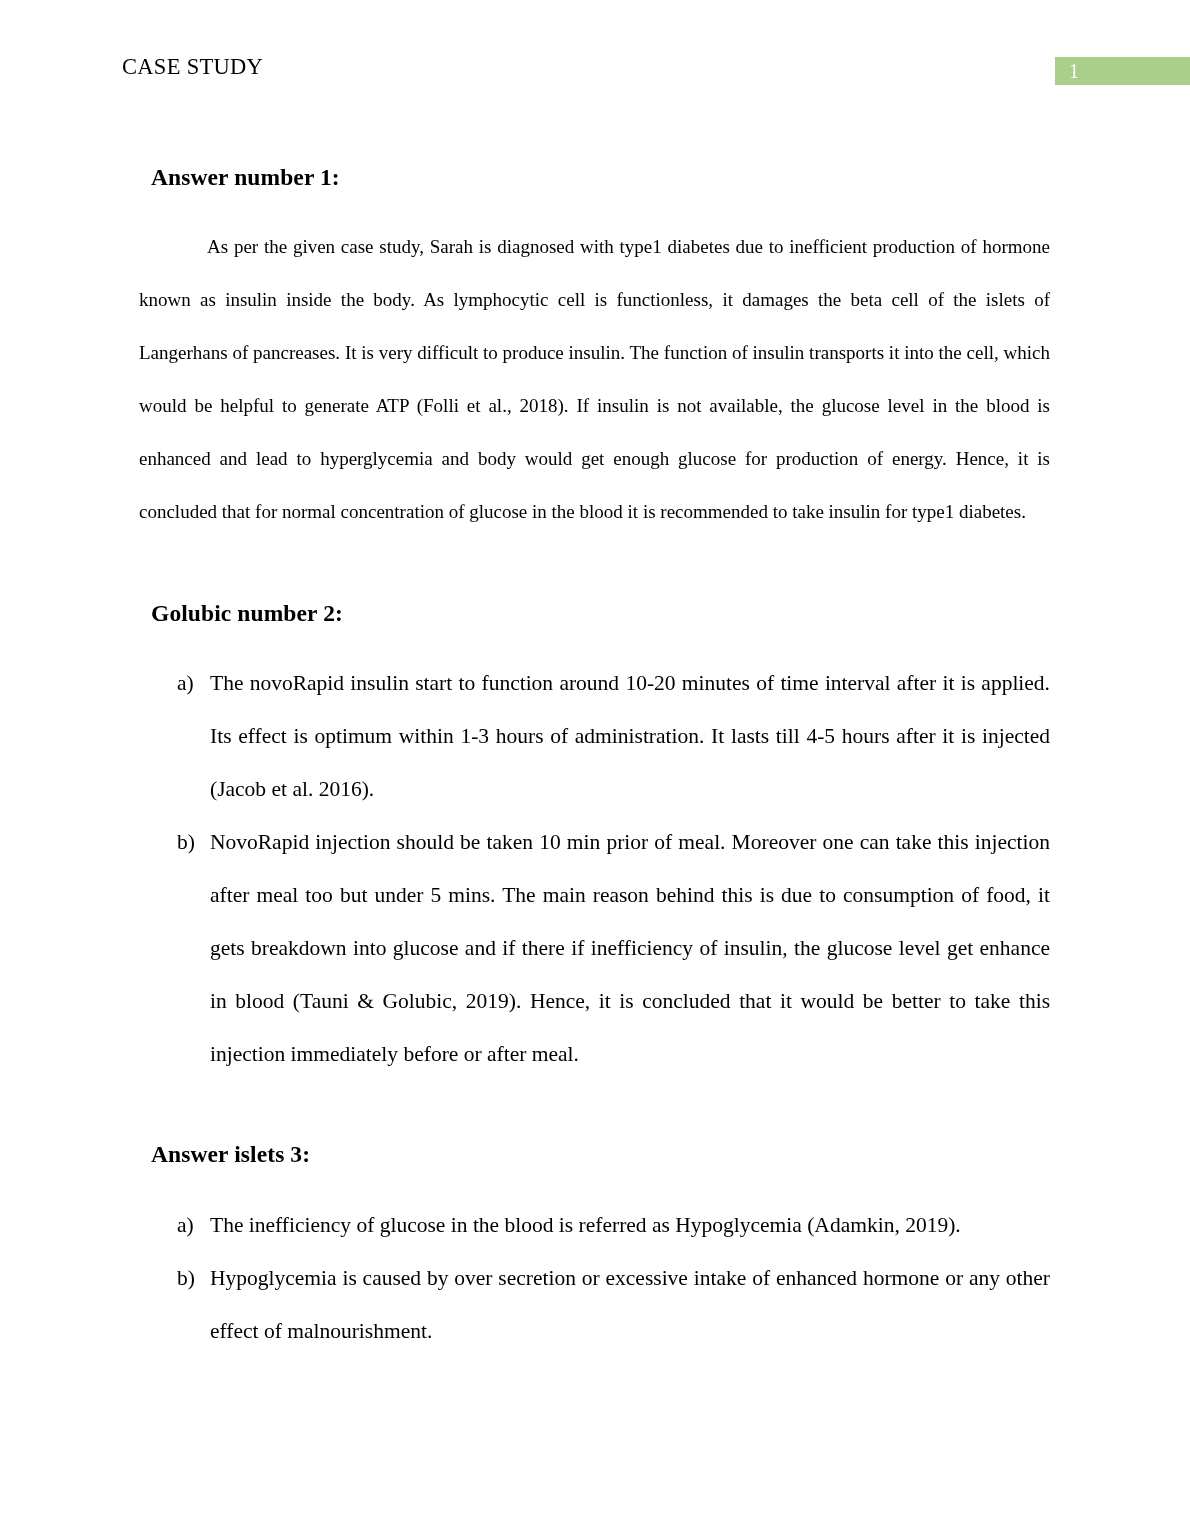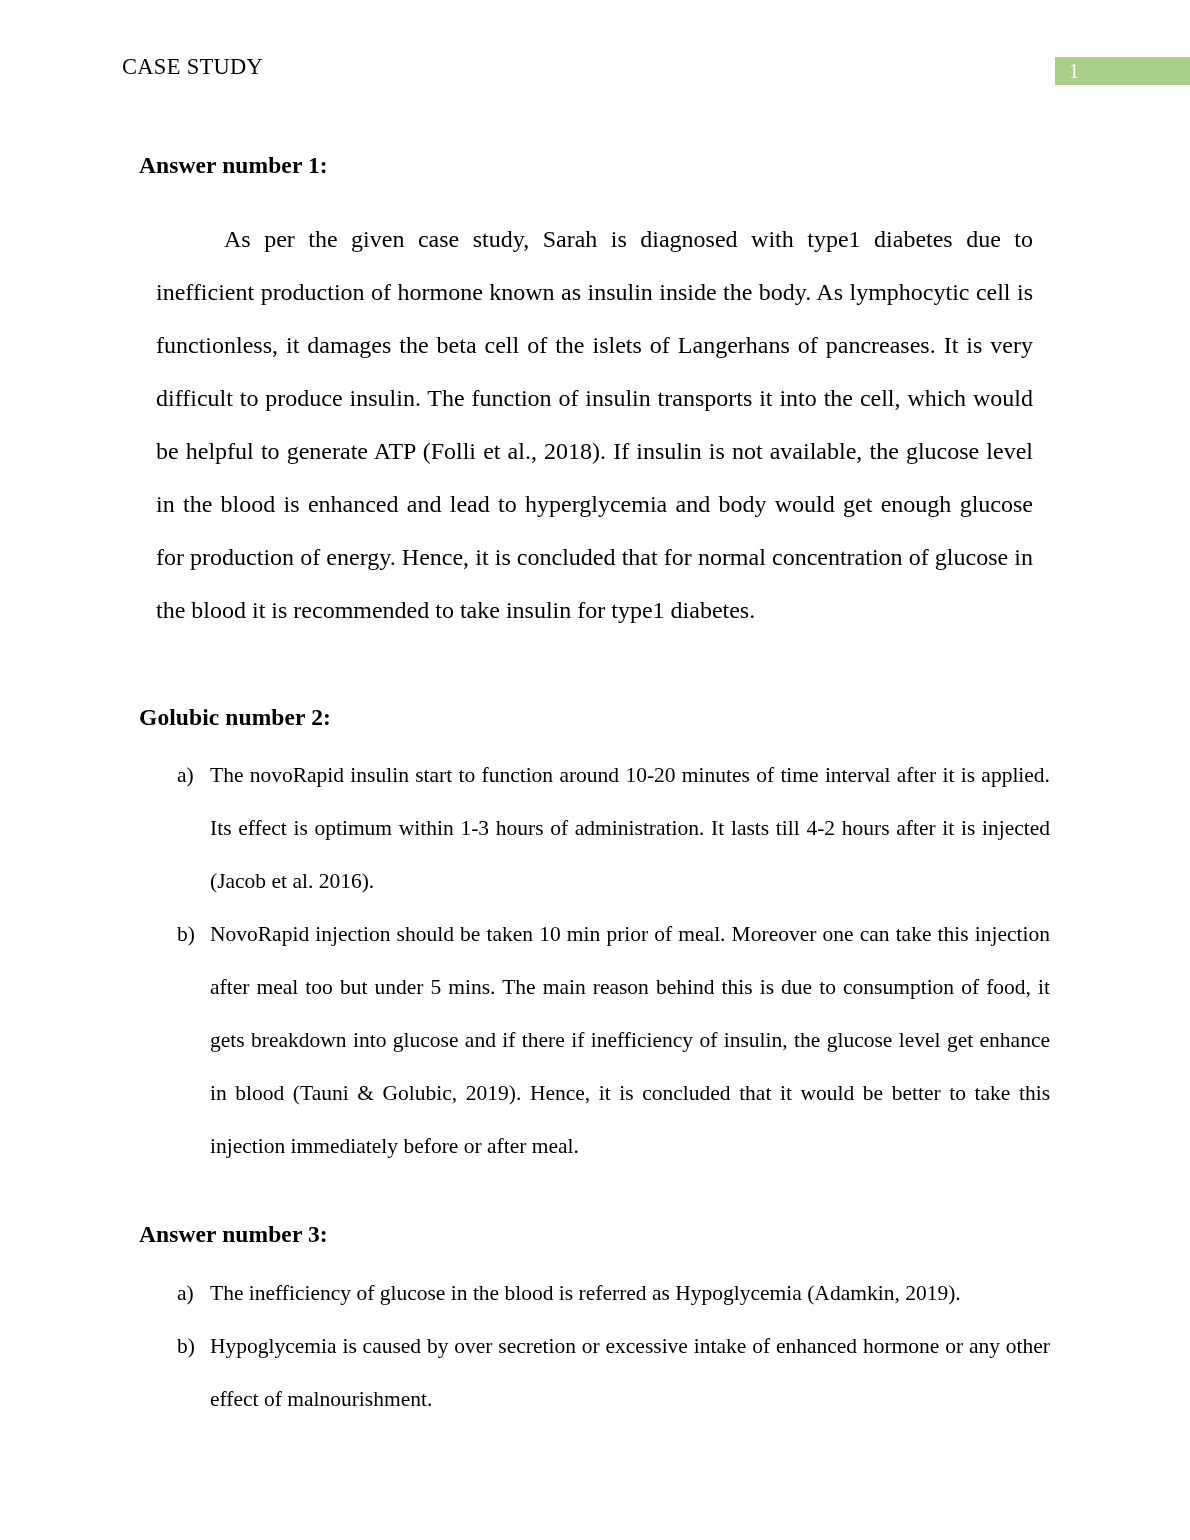--- a/index.html
+++ b/index.html
@@ -62,32 +62,32 @@
   .content {
     position: absolute;
     left: 139px;
     top: 150px;
     width: 911px;
   }
 
   h2.answer-heading {
     font-size: 23.5px;
     font-weight: bold;
-    margin: 0;
+    margin: 12px;
     padding: 0;
     line-height: 1.35;
     letter-spacing: 0.1px;
   }
 
   .body-para {
-    font-size: 24px;
+    font-size: 19px;
     line-height: 53px;
     text-align: justify;
     text-justify: inter-word;
-    margin: 17px;
+    margin: 0;
     padding: 0;
   }
   .body-para.indented {
     text-indent: 68px;
   }
 
   
   ol.lettered {
     list-style: none;
     margin: 0;
@@ -139,30 +139,30 @@
     <h2 class="answer-heading">Answer number 1:</h2>
     <div class="gap-after-heading"></div>
     <p class="body-para indented">As per the given case study, Sarah is diagnosed with type1 diabetes due to inefficient production of hormone known as insulin inside the body. As lymphocytic cell is functionless,   it damages the beta cell of the islets of Langerhans of pancreases. It is very difficult to produce insulin. The function of insulin transports it into the cell, which would be helpful to generate ATP (Folli et al., 2018). If insulin is not available, the glucose level in the blood is enhanced and lead to hyperglycemia and body would get enough glucose for production of energy. Hence, it is concluded that for normal concentration of glucose in the blood it is recommended to take insulin for type1 diabetes.</p>
 
     <div class="gap-before-heading-2"></div>
     <h2 class="answer-heading">Golubic number 2:</h2>
     <div class="gap-heading-to-list"></div>
     <ol class="lettered">
       <li>
         <span class="marker">a)</span>
-        <span class="li-text">The novoRapid insulin start to function around 10-20 minutes of time interval after it is applied. Its effect is optimum within 1-3 hours of administration. It lasts till 4-2 hours after it is injected (Jacob et al. 2016).</span>
+        <span class="li-text">The novoRapid insulin start to function around 10-20 minutes of time interval after it is applied. Its effect is optimum within 1-3 hours of administration. It lasts till 4-5 hours after it is injected (Jacob et al. 2016).</span>
       </li>
       <li>
         <span class="marker">b)</span>
         <span class="li-text">NovoRapid injection should be taken 10 min prior of meal. Moreover one can take this injection after meal too but under 5 mins. The main reason behind this is due to consumption of food, it gets breakdown into glucose and if there if inefficiency of insulin, the glucose level get enhance in blood (Tauni &amp; Golubic, 2019). Hence, it is concluded that it would be better to take this injection immediately before or after meal.</span>
       </li>
     </ol>
 
     <div class="gap-before-heading-3"></div>
-    <h2 class="answer-heading">Answer number 3:</h2>
+    <h2 class="answer-heading">Answer islets 3:</h2>
     <div class="gap-heading-to-list"></div>
     <ol class="lettered">
       <li>
         <span class="marker">a)</span>
         <span class="li-text">The inefficiency of glucose in the blood is referred as Hypoglycemia (Adamkin, 2019).</span>
       </li>
       <li>
         <span class="marker">b)</span>
         <span class="li-text">Hypoglycemia is caused by over secretion or excessive intake of enhanced hormone or any other effect of malnourishment.</span>
       </li>

